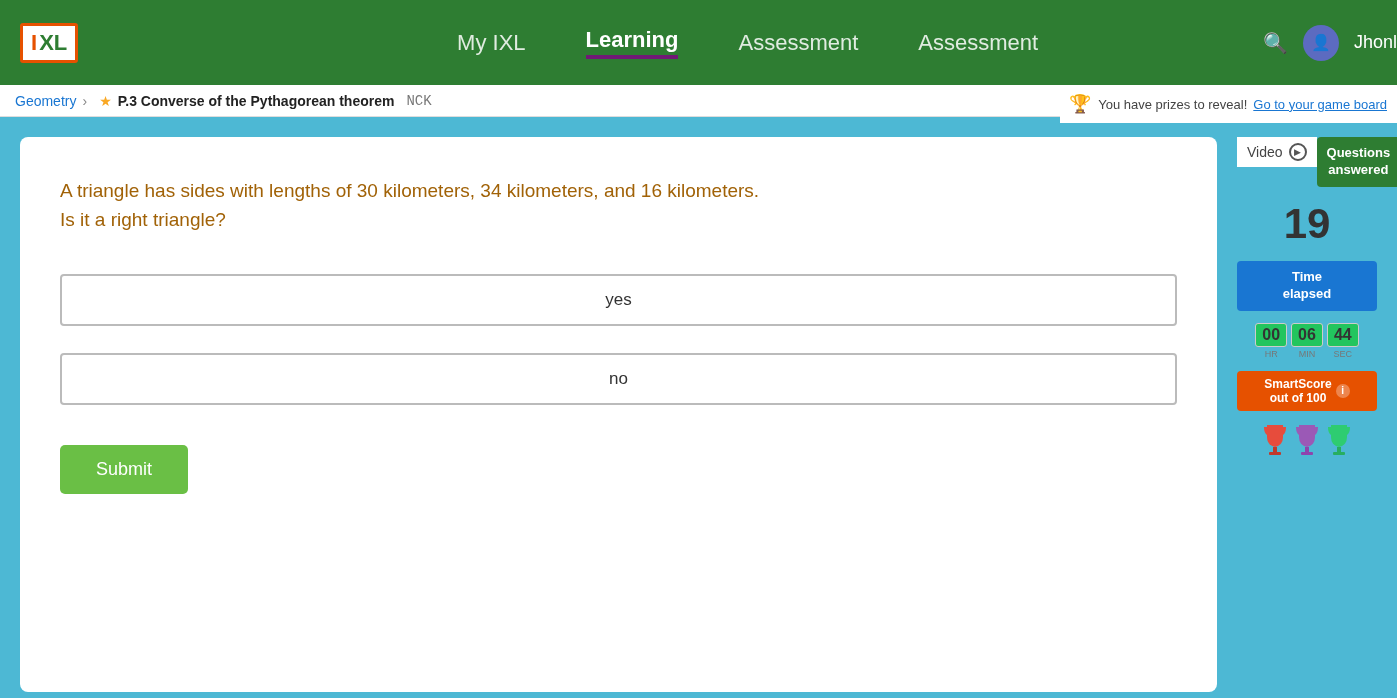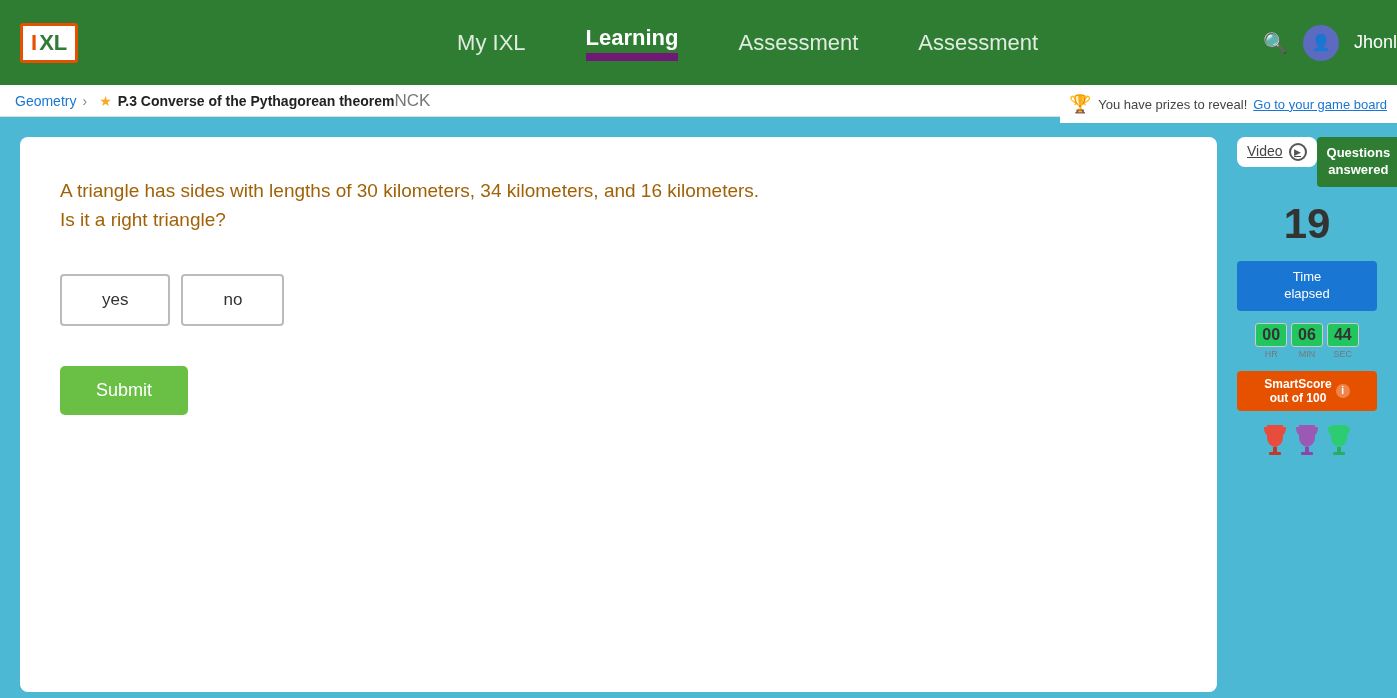--- a/index.html
+++ b/index.html
@@ -43,21 +43,21 @@
     }
     .nav-link {
       color: rgba(255,255,255,0.85);
       font-size: 22px;
       cursor: pointer;
       text-decoration: none;
     }
     .nav-link.active {
       color: white;
       font-weight: bold;
-      border-bottom: 8px solid #701a75;
+      border-bottom: 4px solid #701a75;
       padding-bottom: 2px;
     }
     .header-right {
       display: flex;
       align-items: center;
       gap: 15px;
       position: absolute;
       right: 0;
       top: 0;
       height: 85px;
@@ -108,23 +108,24 @@
       color: #f9a825;
       margin: 0 6px;
       font-size: 14px;
     }
     .breadcrumb-skill {
       font-size: 14px;
       font-weight: bold;
       color: #222;
     }
     .breadcrumb-code {
-      font-size: 17px;
+      font-size: 14px;
       color: #777;
-      margin-left: 0;
+      margin-left: 12px;
+      font-family: Liberation Mono, monospace;
     }
     .prize-banner {
       position: absolute;
       right: 0;
       top: 0;
       height: 38px;
       background: #fff;
       display: flex;
       align-items: center;
       padding: 0 10px;
@@ -161,22 +162,23 @@
     }
     .question-text {
       font-size: 19px;
       color: #a16207;
       line-height: 1.5;
       margin-bottom: 40px;
       max-width: 700px;
     }
     .answer-options {
       display: flex;
-      gap: 11px;
+      gap: 27px;
       margin-bottom: 40px;
+      flex-direction: column;
     }
     .answer-btn {
       border: 2px solid #bbb;
       background: white;
       padding: 14px 40px;
       font-size: 17px;
       cursor: pointer;
       border-radius: 4px;
       color: #333;
       min-width: 90px;
@@ -195,31 +197,30 @@
 
     
     .right-sidebar {
       width: 140px;
       display: flex;
       flex-direction: column;
       gap: 8px;
     }
     .video-btn {
       display: flex;
-      align-items: flex-start;
+      align-items: center;
       gap: 6px;
       background: white;
       border: none;
       padding: 6px 10px;
-      border-radius: 8px;
+      border-radius: 0;
       cursor: pointer;
       font-size: 14px;
       color: #444;
       align-self: flex-start;
-      text-decoration: underline;
     }
     .play-icon {
       width: 18px;
       height: 18px;
       border: 2px solid #555;
       border-radius: 50%;
       display: flex;
       align-items: center;
       justify-content: center;
       font-size: 9px;
@@ -244,21 +245,21 @@
       text-align: center;
       margin: 5px 0;
     }
     .time-elapsed-btn {
       background: #1976d2;
       color: white;
       border: none;
       padding: 8px 10px;
       border-radius: 4px;
       font-size: 13px;
-      font-weight: normal;
+      font-weight: bold;
       cursor: pointer;
       text-align: center;
       line-height: 1.3;
     }
     .timer-display {
       display: flex;
       gap: 4px;
       justify-content: center;
       margin: 4px 0;
     }

